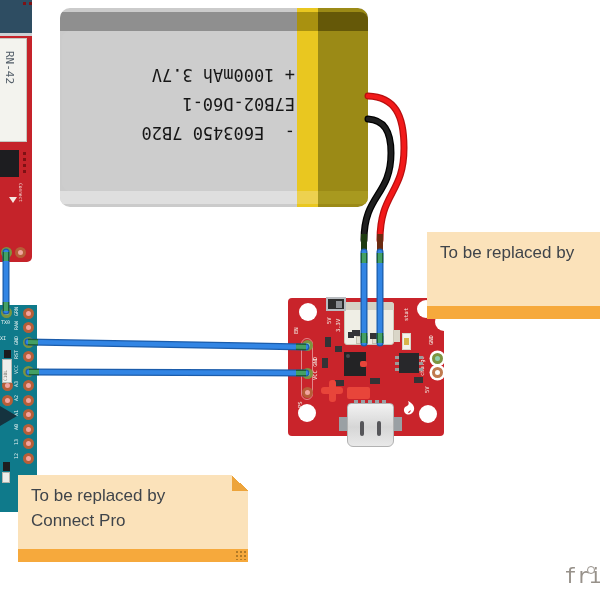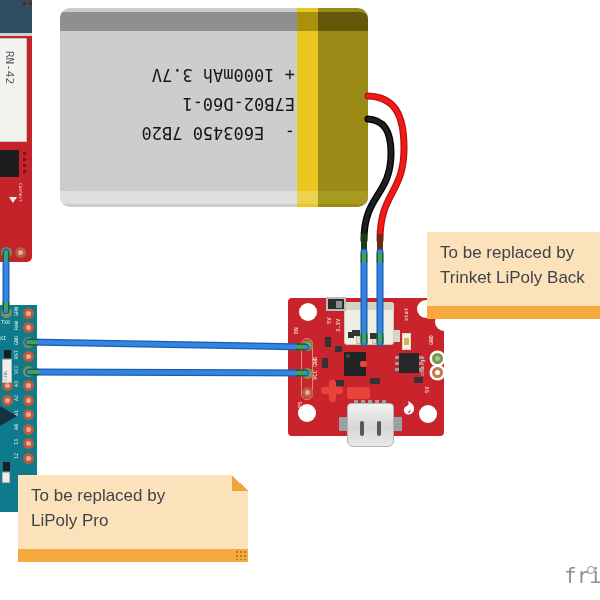--- a/index.html
+++ b/index.html
@@ -307,29 +307,28 @@
       <line x1="29" y1="372" x2="39" y2="372" stroke="#1c5e34" stroke-width="6.5"></line>
       <line x1="29" y1="372" x2="39" y2="372" stroke="#43a065" stroke-width="4"></line>
       <line x1="296" y1="373" x2="306" y2="373" stroke="#1c5e34" stroke-width="6.5"></line>
       <line x1="296" y1="373" x2="306" y2="373" stroke="#43a065" stroke-width="4"></line>
     </g>
   </svg>
 
   <div class="note" style="left:427px;top:232px;width:195px;height:87px">
     <div class="txt">
       <div>To be replaced by</div>
-      <div>Trinket LiPoly Back</div>
     </div>
     <div class="bar"></div>
   </div>
 
   <div class="note" style="left:18px;top:475px;width:230px;height:87px">
     <div class="txt">
       <div>To be replaced by</div>
-      <div>LiPoly Pro</div>
+      <div>Connect Pro</div>
     </div>
     <div class="bar"></div>
     <div class="fold"></div>
     <div class="grip"></div>
   </div>
 
   <div id="watermark" class="abs">fritzing</div>
   <div id="wm-patch" class="abs"></div>
   <div id="wm-ring" class="abs"></div>
 

